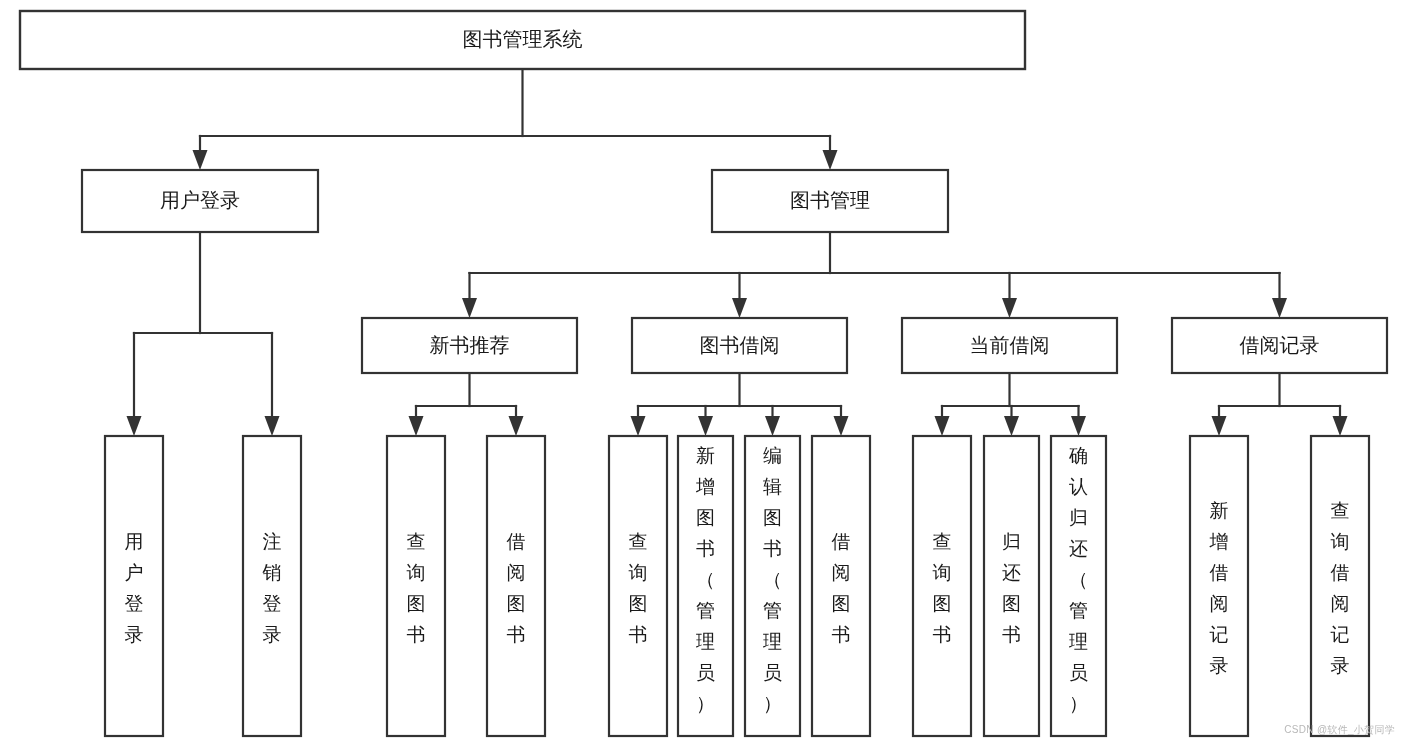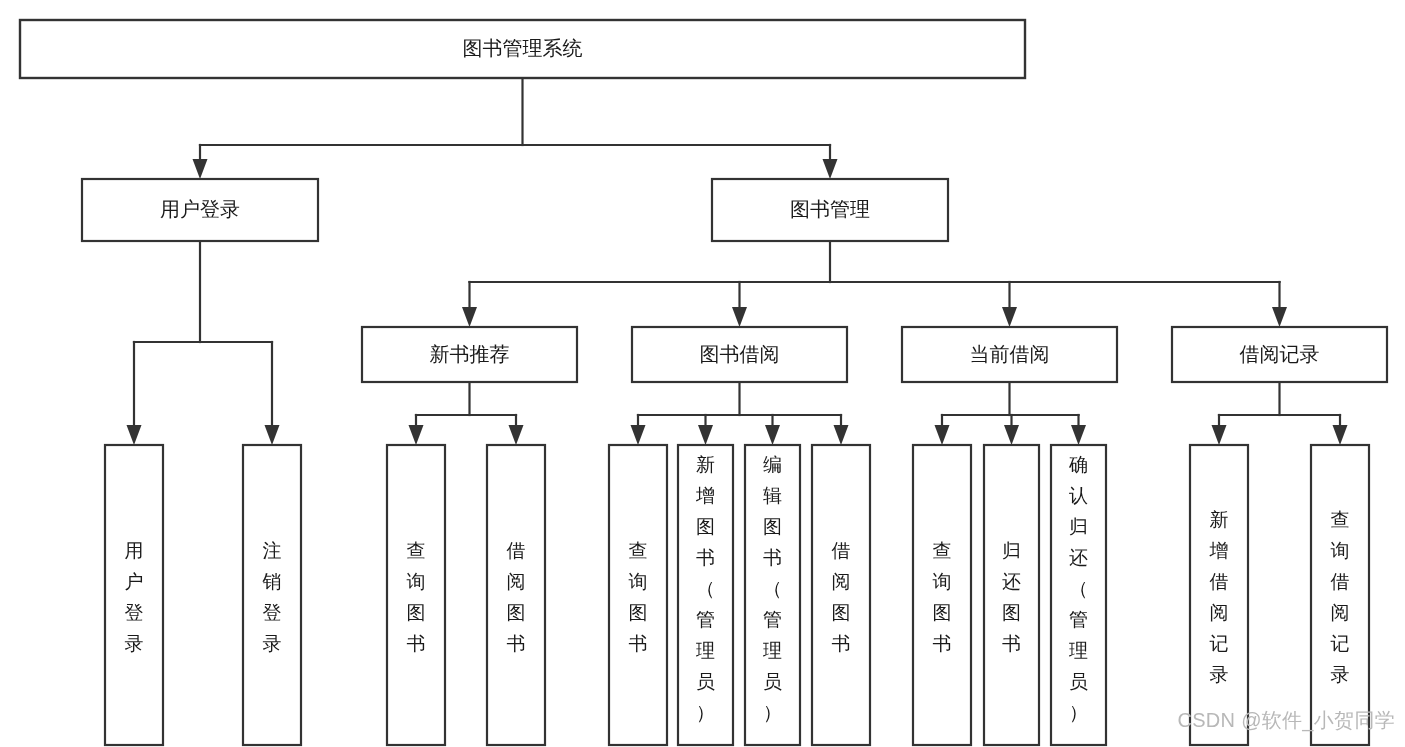--- a/index.html
+++ b/index.html
@@ -11,21 +11,20 @@
   body {
     width: 1405px;
     height: 747px;
     font-family: "Liberation Sans", "DejaVu Sans", sans-serif;
     overflow: hidden;
   }
   #diagram-root {
     position: relative;
     width: 1405px;
     height: 739px;
-    margin-top: 9px;
   }
   svg.tree-canvas {
     display: block;
     width: 1405px;
     height: 747px;
   }
   .node-box {
     fill: #ffffff;
     stroke: #333333;
     stroke-width: 2.2;
@@ -52,23 +51,23 @@
   }
   .node-label-v {
     font-family: "Liberation Sans", "DejaVu Sans", sans-serif;
     font-size: 19px;
     fill: #1a1a1a;
     text-anchor: middle;
   }
   .watermark-text {
     position: absolute;
     right: 10px;
-    bottom: 14px;
-    font-family: "Liberation Sans", "DejaVu Sans", sans-serif;
-    font-size: 20px;
+    bottom: 2px;
+    font-family: "Liberation Sans", "DejaVu Sans", sans-serif;
+    font-size: 10px;
     color: #b8b8b8;
     white-space: nowrap;
     letter-spacing: 0.3px;
     user-select: none;
   }
 </style>
 </head>
 <body>
 
 <div id="diagram-root">

